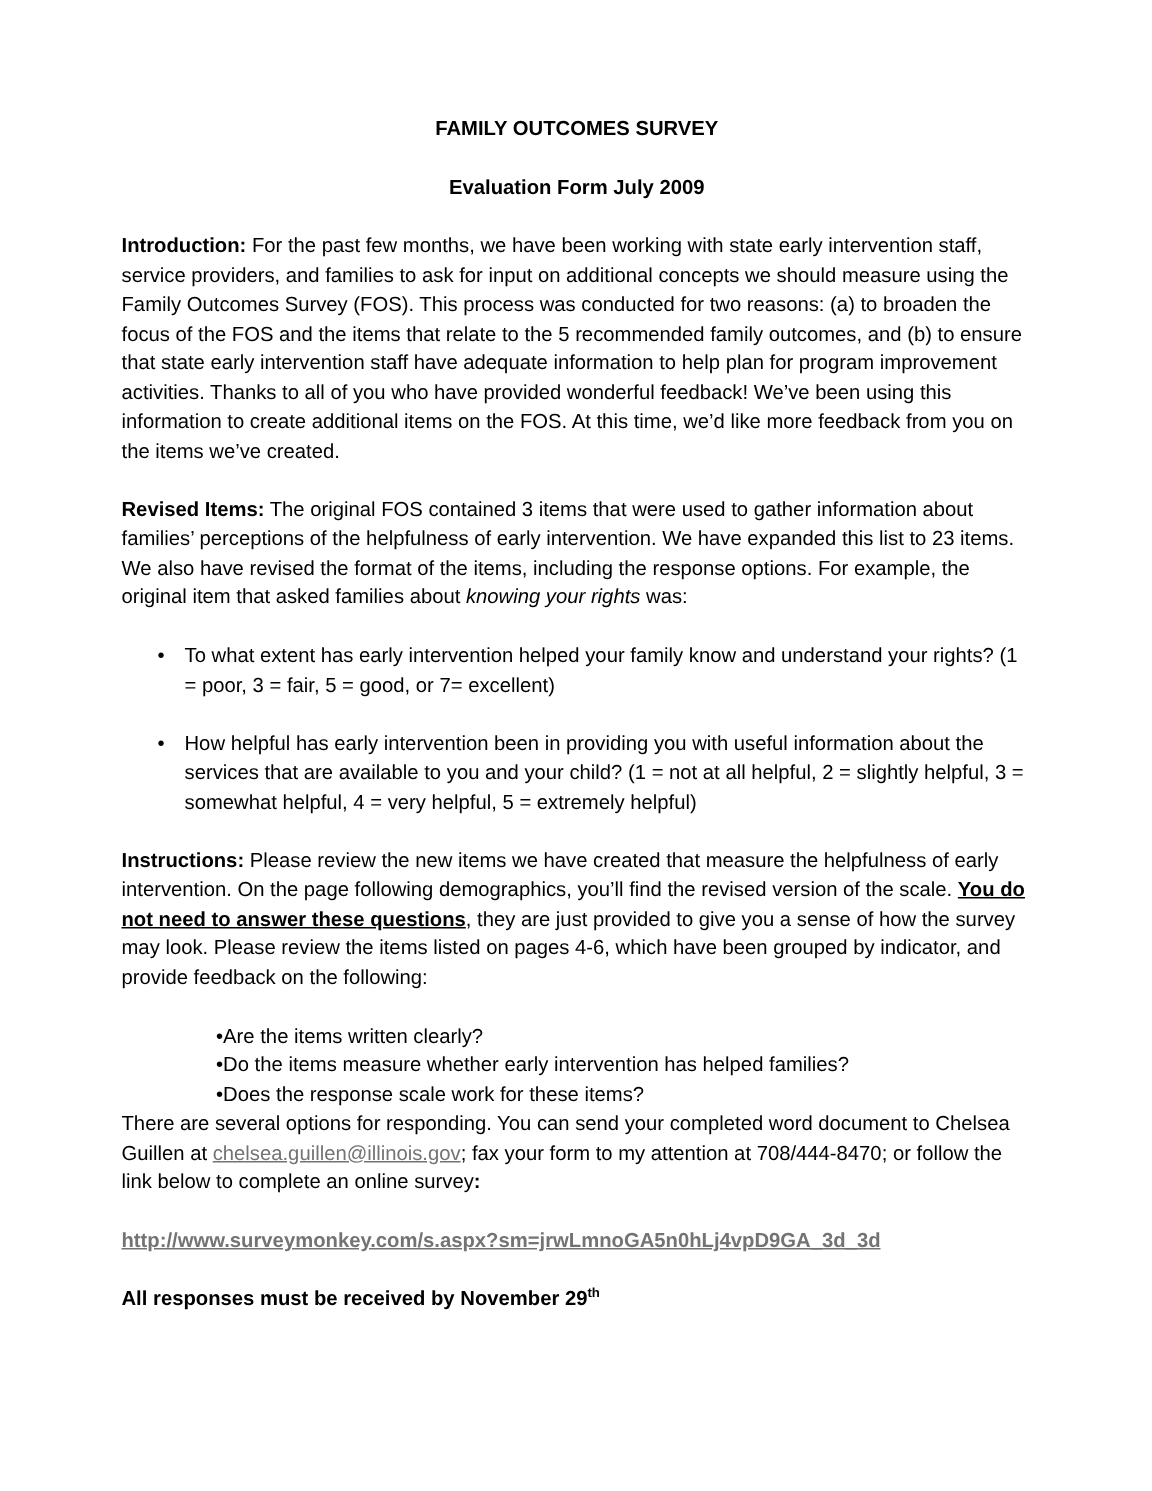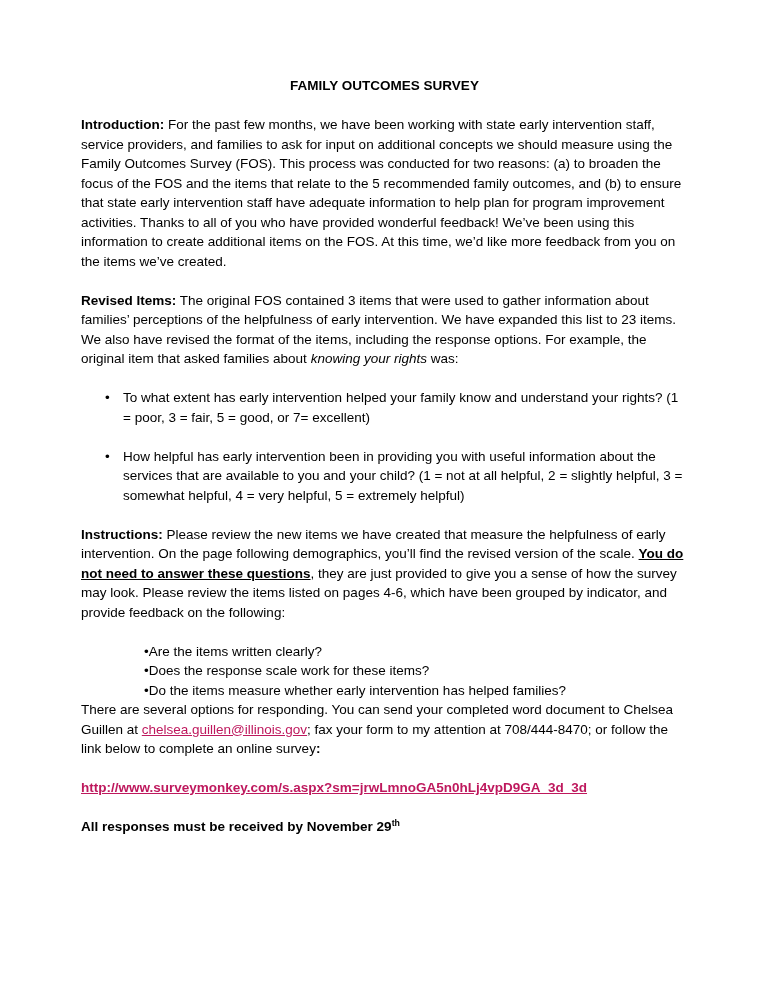--- a/index.html
+++ b/index.html
@@ -18,44 +18,45 @@
     padding: 76px 80px 40px 81px;
     background: #ffffff;
   }
   .block { margin-bottom: 19.5px; }
   .block.no-space { margin-bottom: 0; }
   .title-line { text-align: center; font-weight: bold; }
   .bold { font-weight: bold; }
   .italic { font-style: italic; }
   .underline { text-decoration: underline; }
   .sup { vertical-align: super; font-size: 0.65em; line-height: 0; }
-  a { color: #be185d; text-decoration: underline; cursor: pointer; word-break: break-all; }
+  a { color: #737373; text-decoration: underline; cursor: pointer; word-break: break-all; }
   a.bold { font-weight: bold; }
   .bullet { display: flex; }
   .bullet .bullet-marker { flex: 0 0 18px; margin-left: 24px; }
   .bullet .bullet-text { flex: 1; }
   .sub-bullet .bullet-marker { flex: 0 0 22px; margin-left: 63px; }
 </style>
 </head>
 <body>
 
 <div class="page">
   <div class="block title-line">FAMILY OUTCOMES SURVEY</div>
+  <div class="block title-line">Evaluation Form July 2009</div>
   <div id="doc-body">
       <div class="block paragraph"><span class="bold">Introduction:</span><span> For the past few months, we have been working with state early intervention staff, service providers, and families to ask for input on additional concepts we should measure using the Family Outcomes Survey (FOS). This process was conducted for two reasons: (a) to broaden the focus of the FOS and the items that relate to the 5 recommended family outcomes, and (b) to ensure that state early intervention staff have adequate information to help plan for program improvement activities. Thanks to all of you who have provided wonderful feedback! We’ve been using this information to create additional items on the FOS. At this time, we’d like more feedback from you on the items we’ve created.</span></div>
       <div class="block paragraph"><span class="bold">Revised Items:</span><span> The original FOS contained 3 items that were used to gather information about families’ perceptions of the helpfulness of early intervention. We have expanded this list to 23 items. We also have revised the format of the items, including the response options. For example, the original item that asked families about </span><span class="italic">knowing your rights</span><span> was:</span></div>
       <div class="block bullet">
         <span class="bullet-marker">•</span>
         <span class="bullet-text"><span>To what extent has early intervention helped your family know and understand your rights? (1 = poor, 3 = fair, 5 = good, or 7= excellent)</span></span>
       </div>
       <div class="block bullet">
         <span class="bullet-marker">•</span>
         <span class="bullet-text"><span>How helpful has early intervention been in providing you with useful information about the services that are available to you and your child? (1 = not at all helpful, 2 = slightly helpful, 3 = somewhat helpful, 4 = very helpful, 5 = extremely helpful)</span></span>
       </div>
       <div class="block paragraph"><span class="bold">Instructions:</span><span> Please review the new items we have created that measure the helpfulness of early intervention. On the page following demographics, you’ll find the revised version of the scale. </span><span class="bold underline">You do not need to answer these questions</span><span>, they are just provided to give you a sense of how the survey may look. Please review the items listed on pages 4-6, which have been grouped by indicator, and provide feedback on the following:</span></div>
       <div class="block sub-bullet no-space"><span class="bullet-marker">•</span><span class="bullet-text"><span>Are the items written clearly?</span></span></div>
+      <div class="block sub-bullet no-space"><span class="bullet-marker">•</span><span class="bullet-text"><span>Do the items measure whether early intervention has helped families?</span></span></div>
       <div class="block sub-bullet no-space"><span class="bullet-marker">•</span><span class="bullet-text"><span>Does the response scale work for these items?</span></span></div>
-      <div class="block sub-bullet no-space"><span class="bullet-marker">•</span><span class="bullet-text"><span>Do the items measure whether early intervention has helped families?</span></span></div>
       <div class="block paragraph"><span>There are several options for responding. You can send your completed word document to Chelsea Guillen at </span><a href="#">chelsea.guillen@illinois.gov</a><span>; fax your form to my attention at 708/444-8470; or follow the link below to complete an online survey</span><span class="bold">:</span></div>
       <div class="block paragraph"><a href="#" class="bold">http://www.surveymonkey.com/s.aspx?sm=jrwLmnoGA5n0hLj4vpD9GA_3d_3d</a></div>
       <div class="block paragraph"><span class="bold">All responses must be received by November 29</span><span class="bold sup">th</span></div>
     </div>
 </div>
 
 </body></html>

